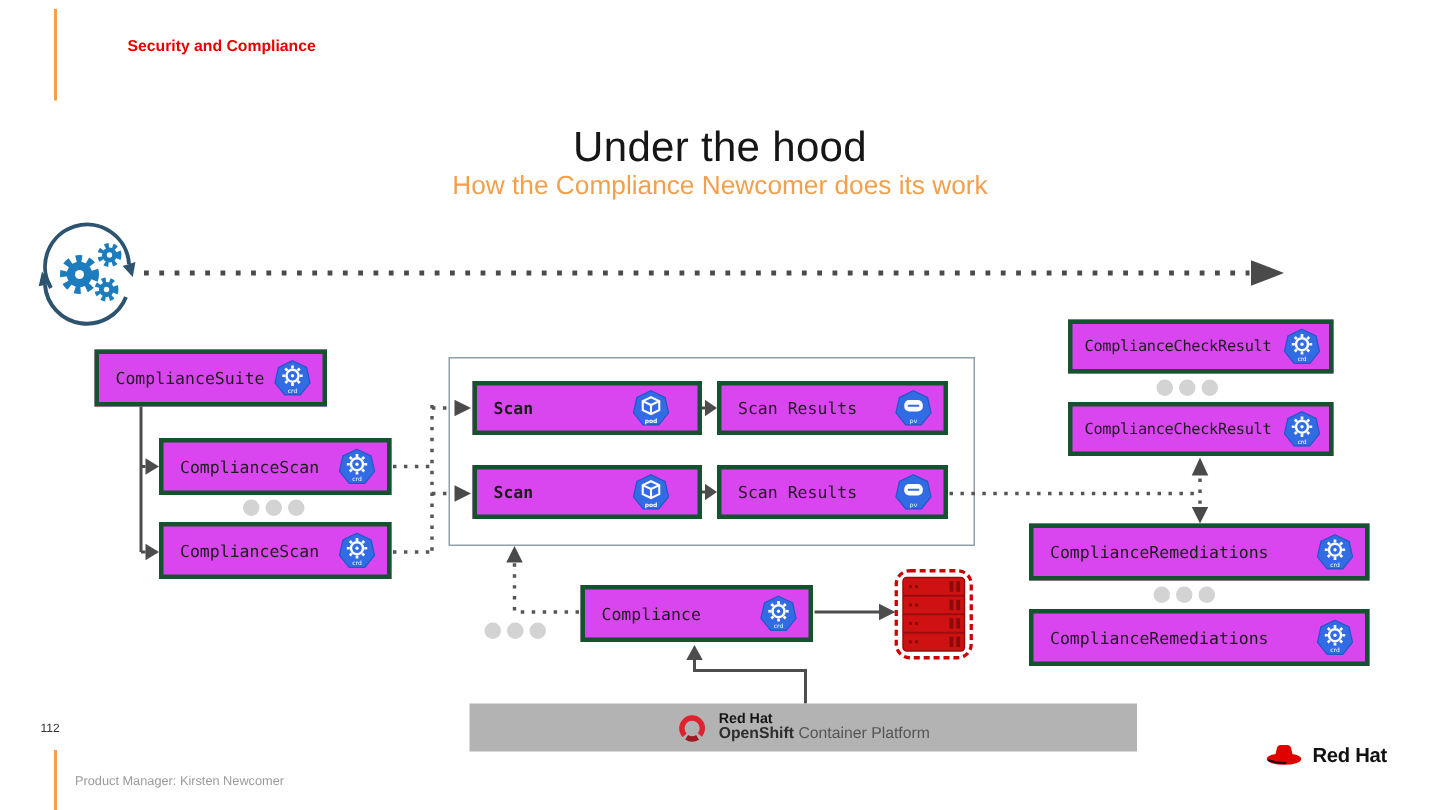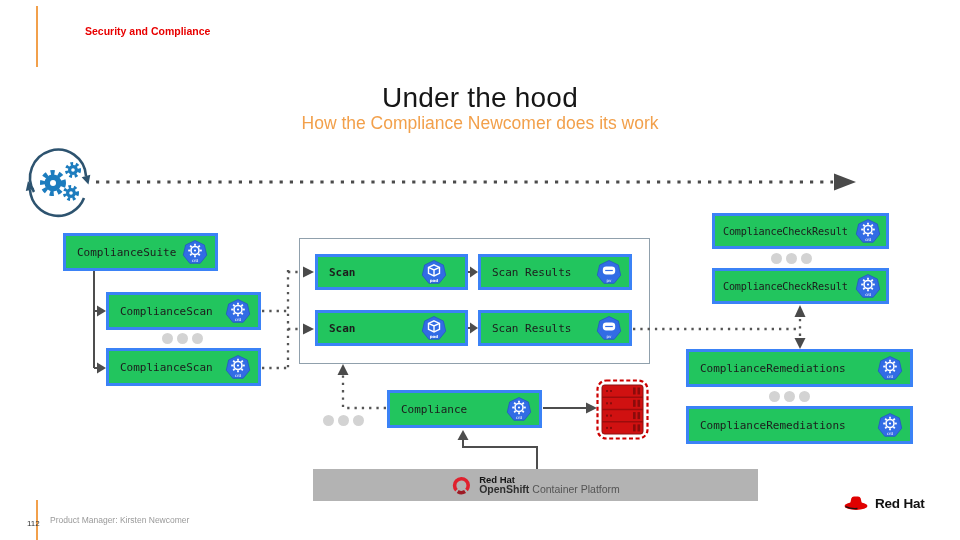--- a/index.html
+++ b/index.html
@@ -8,25 +8,25 @@
 
   
   .accent-bar{position:absolute;width:2px;background:#f2a04b;}
   .accent-bar.top{left:36px;top:6px;height:61px;}
   .accent-bar.bottom{left:36px;top:500px;height:40px;}
   .eyebrow{position:absolute;left:85px;top:25px;font-size:10.5px;font-weight:bold;color:#e80000;}
   .title{position:absolute;left:0;top:68px;width:100%;text-align:center;
          font-size:28px;font-weight:500;color:#161616;letter-spacing:0.2px;margin-top:14px;}
   .subtitle{position:absolute;left:0;top:113px;width:100%;text-align:center;
             font-size:17.5px;color:#f2a04b;}
-  .page-num{position:absolute;left:27px;top:481px;font-size:8px;color:#333;margin-top:38px;}
+  .page-num{position:absolute;left:27px;top:481px;font-size:8px;color:#333;}
   .footer-text{position:absolute;left:50px;top:515px;font-size:8.5px;color:#9a9a9a;}
 
   
-  .node{position:absolute;box-sizing:border-box;background:#22c55e;border:3px solid #3b82f6;
+  .node{position:absolute;box-sizing:border-box;background:#d946ef;border:3px solid #14532d;
         display:flex;align-items:center;justify-content:space-between;
         padding:0 7px 0 11px;font-family:"DejaVu Sans Mono","Liberation Mono",monospace;
         font-size:11px;color:#1c1c1c;z-index:3;}
   .node.tight{font-size:10.2px;padding:0 5px 0 8px;letter-spacing:-0.2px;}
   .node.pad-r{padding-right:18px;font-weight:bold;}
   .node .icon-wrap{width:26px;height:26px;flex:0 0 auto;}
   .node .icon-wrap svg{display:block;}
 
   .scan-container{position:absolute;left:299px;top:238px;width:349px;height:124px;
                   border:1px solid #90a0ac;z-index:1;}

